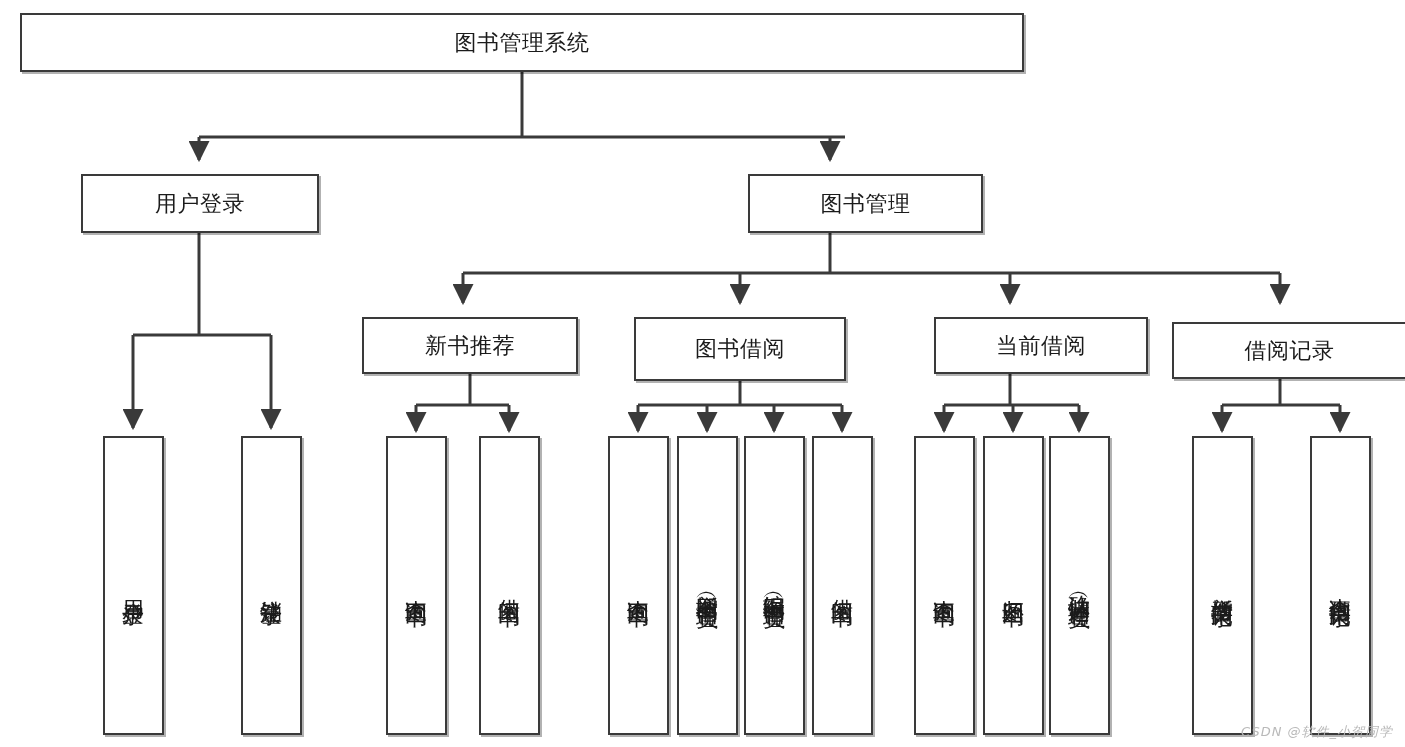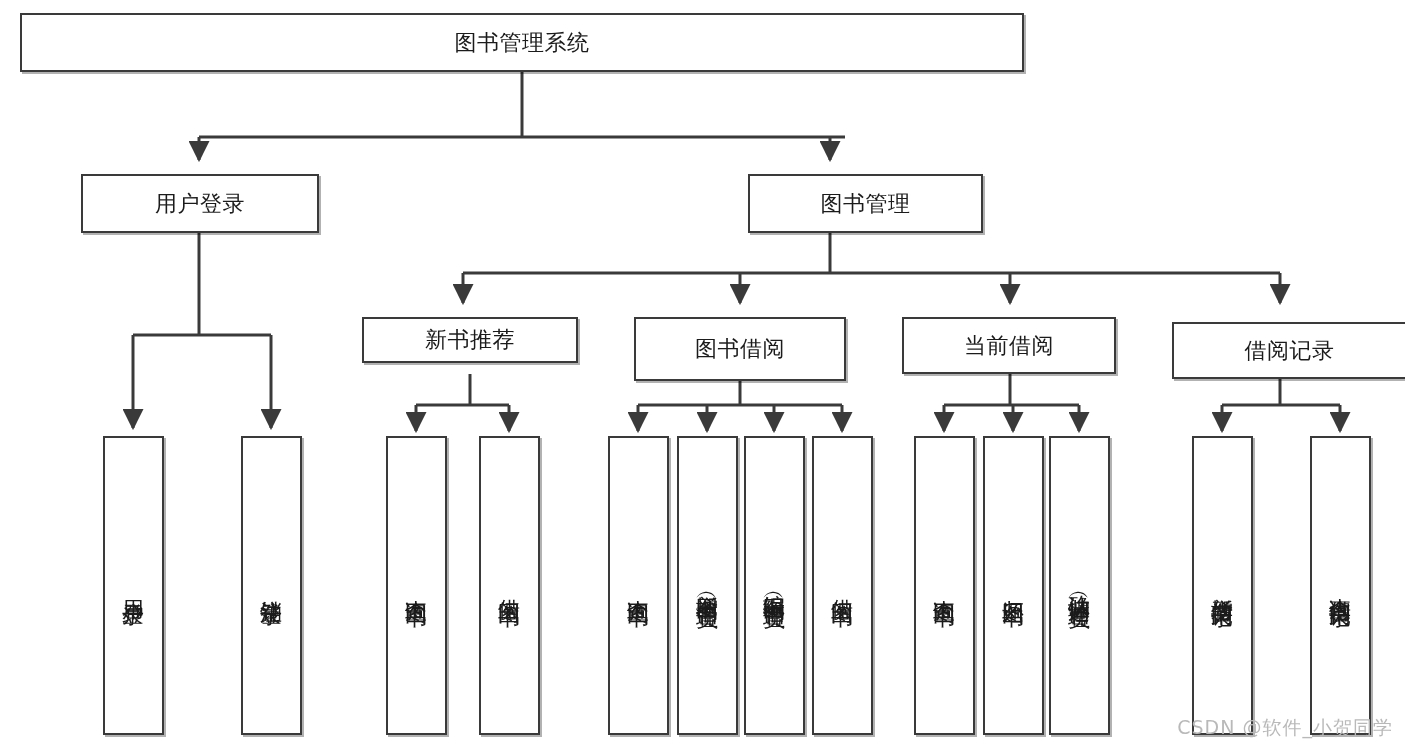--- a/index.html
+++ b/index.html
@@ -41,25 +41,26 @@
     white-space:pre;
   }
   .node.v .lbl{
     writing-mode:vertical-rl;
     text-orientation:upright;
   }
   #watermark{
     position:absolute;
     right:12px;
     bottom:6px;
-    font-size:19px;
+    font-size:13px;
     color:#b9b9b9;
     letter-spacing:1px;
     user-select:none;
     white-space:pre;
+    font-style:italic;
   }
 </style>
 </head>
 <body>
 
 <div id="stage">
 
   <svg id="wires" viewBox="0 0 1405 747" width="1405" height="747" xmlns="http://www.w3.org/2000/svg">
     <defs>
       <marker id="arr" viewBox="0 0 10 10" refX="9" refY="5" markerWidth="7" markerHeight="7" orient="auto-start-reverse">
@@ -114,27 +115,27 @@
     <span class="lbl">图书管理系统</span>
   </div>
 
   <div class="node h" style="left:81px;top:174px;width:238px;height:59px;">
     <span class="lbl">用户登录</span>
   </div>
   <div class="node h" style="left:712px;top:174px;width:235px;height:59px;margin-left:36px;">
     <span class="lbl">图书管理</span>
   </div>
 
-  <div class="node h" style="left:362px;top:317px;width:216px;height:46px;">
+  <div class="node h" style="left:362px;top:317px;width:216px;height:57px;">
     <span class="lbl">新书推荐</span>
   </div>
   <div class="node h" style="left:634px;top:317px;width:212px;height:64px;">
     <span class="lbl">图书借阅</span>
   </div>
-  <div class="node h" style="left:902px;top:317px;width:214px;height:57px;">
+  <div class="node h" style="left:934px;top:317px;width:214px;height:57px;">
     <span class="lbl">当前借阅</span>
   </div>
   <div class="node h" style="left:1172px;top:322px;width:235px;height:57px;">
     <span class="lbl">借阅记录</span>
   </div>
 
   <div class="node v" style="left:103px;top:436px;width:61px;height:299px;">
     <span class="lbl">用户登录</span>
   </div>
   <div class="node v" style="left:241px;top:436px;width:61px;height:299px;">

